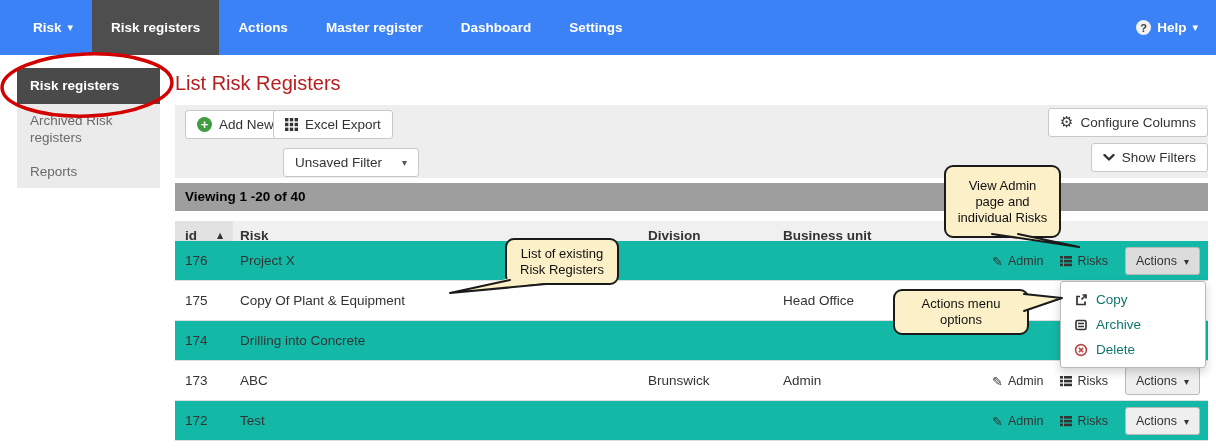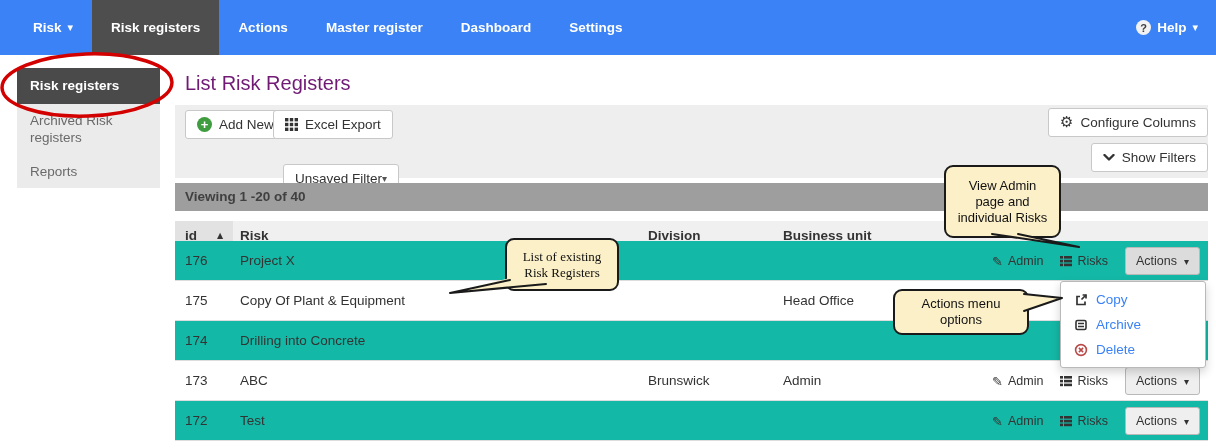--- a/index.html
+++ b/index.html
@@ -22,40 +22,40 @@
   
   .sidebar { position:absolute; left:17px; top:68px; width:143px; height:120px; background:#ebebeb; }
   .side-item { position:absolute; left:0; width:143px; padding-left:13px; font-size:13.5px;
                color:#6a6a6a; cursor:pointer; }
   .side-item.active { top:0; height:36px; line-height:36px; background:#4a4a4a; color:#fff; font-weight:bold; }
   .side-archived { top:44px; line-height:17px; padding-right:4px; }
   .side-reports { top:95px; line-height:17px; }
 
   
   .content { position:absolute; left:175px; top:0; width:1033px; height:448px; }
-  .page-title { position:absolute; left:0; top:72px; font-size:20px; font-weight:normal; color:#701a75;margin-left:10px; }
+  .page-title { position:absolute; left:0; top:72px; font-size:20px; font-weight:normal; color:#b91c1c; }
 
   .toolbar { position:absolute; left:0; top:105px; width:1033px; height:73px; background:#eeeeee; }
   .btn { position:absolute; display:inline-flex; align-items:center; gap:7px; background:#fff;
          border:1px solid #c8c8c8; border-radius:3px; color:#333; font-size:13.5px;
          font-family:"Liberation Sans", sans-serif; padding:0 11px; height:29px; cursor:pointer; }
   .btn-addnew { left:10px; top:5px; }
   .btn-excel { left:98px; top:5px; }
   .btn-configure { right:0px; top:3px; }
   .btn-showfilters { right:0px; top:38px; }
   .plus-circle { width:15px; height:15px; border-radius:50%; background:#3f9c3f; color:#fff;
                  font-size:13px; font-weight:bold; display:inline-flex; align-items:center; justify-content:center; line-height:1; }
   .gear-glyph { font-family:"DejaVu Sans", sans-serif; font-size:15px; color:#333; line-height:1; }
   .filter-label { position:absolute; left:10px; top:43px; height:30px; line-height:30px;
                   font-size:13.5px; font-weight:bold; color:#333; }
-  .filter-select { left:108px; top:43px; gap:0;margin-top:16px; }
+  .filter-select { left:108px; top:43px; gap:20px; }
   .small-caret { font-size:10px; color:#555; font-family:"DejaVu Sans", sans-serif; }
 
   .viewing-bar { position:absolute; left:0; top:183px; width:1033px; height:28px; background:#9e9e9e;
-                 color:#404040; font-size:13.5px; font-weight:bold; line-height:28px; padding-left:10px; }
+                 color:#000000; font-size:13.5px; font-weight:bold; line-height:28px; padding-left:10px; }
 
   
   .thead { position:absolute; left:0; top:221px; width:1033px; height:30px; background:#f0f0f0;
            border-bottom:1px solid #c4c4c4; font-size:13.5px; font-weight:bold; color:#333; }
   .th-id { position:absolute; left:0; top:0; width:58px; height:30px; background:#e2e2e2;
            line-height:30px; padding-left:10px; cursor:pointer; }
   .sort-arrow { position:absolute; left:42px; top:0; font-size:8px; line-height:30px;
                 font-family:"DejaVu Sans", sans-serif; color:#333; }
   .th-title { position:absolute; left:65px; line-height:30px; }
   .th-division { position:absolute; left:473px; line-height:30px; }
@@ -77,28 +77,28 @@
                  border:1px solid #b9b9b9; border-radius:3px; font-size:12.5px; color:#333;
                  padding:0 10px; height:28px; cursor:pointer; font-family:"Liberation Sans", sans-serif; }
   .actions-btn.open { background:#dcdcdc; }
   .dark-caret { font-size:10px; font-family:"DejaVu Sans", sans-serif; }
 
   
   .dropdown-menu { position:absolute; left:1060px; top:281px; width:146px; background:#fff;
                    border:1px solid #b9b9b9; border-radius:3px; box-shadow:0 4px 10px rgba(0,0,0,.18);
                    padding:5px 0; z-index:30; }
   .menu-item { display:flex; align-items:center; gap:8px; padding:2px 13px; font-size:13.5px;
-               color:#3b82f6; line-height:21px; cursor:pointer; }
+               color:#0f766e; line-height:21px; cursor:pointer; }
 
   
   .callout { position:absolute; background:#fcf0c8; border:2px solid #1a1a1a; border-radius:9px;
              font-size:13px; color:#111; text-align:center; white-space:pre-line; line-height:16px;
              z-index:40; display:flex; align-items:center; justify-content:center; padding:4px 6px; }
   .co-view-admin { left:944px; top:165px; width:117px; height:73px; }
-  .co-list { left:505px; top:238px; width:114px; height:53px;font-family:Liberation Serif, serif; }
+  .co-list { left:505px; top:238px; width:114px; height:47px; }
   .co-actions { left:893px; top:289px; width:136px; height:46px; }
   .overlay-svg { position:absolute; left:0; top:0; width:1216px; height:448px; z-index:45; pointer-events:none; }
 </style>
 </head>
 <body>
 
 <div class="page">
 
   <nav class="navbar">
     <div class="nav-left">

